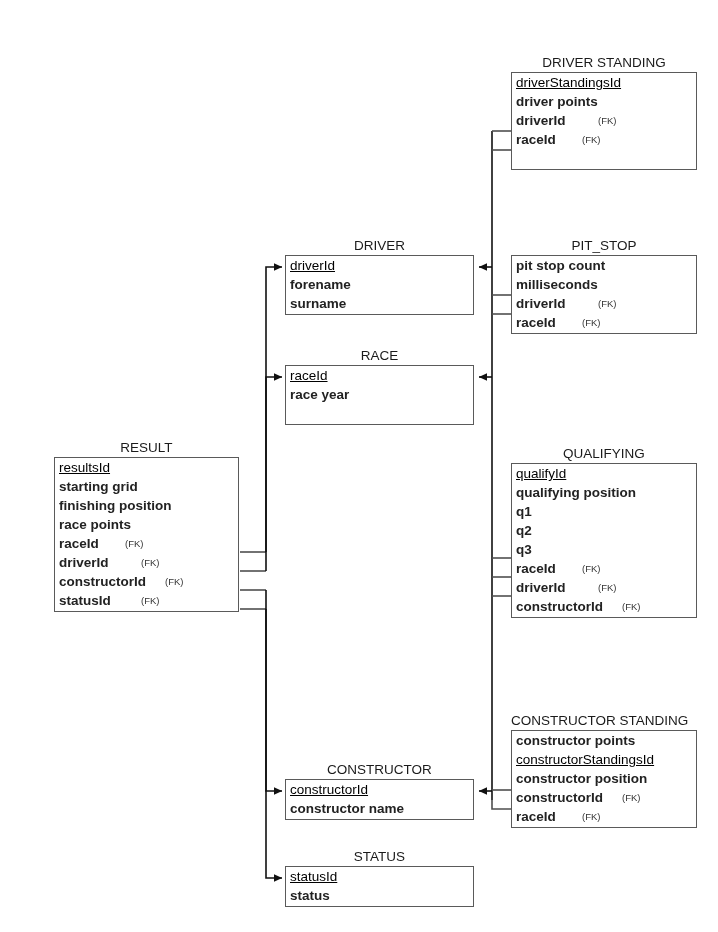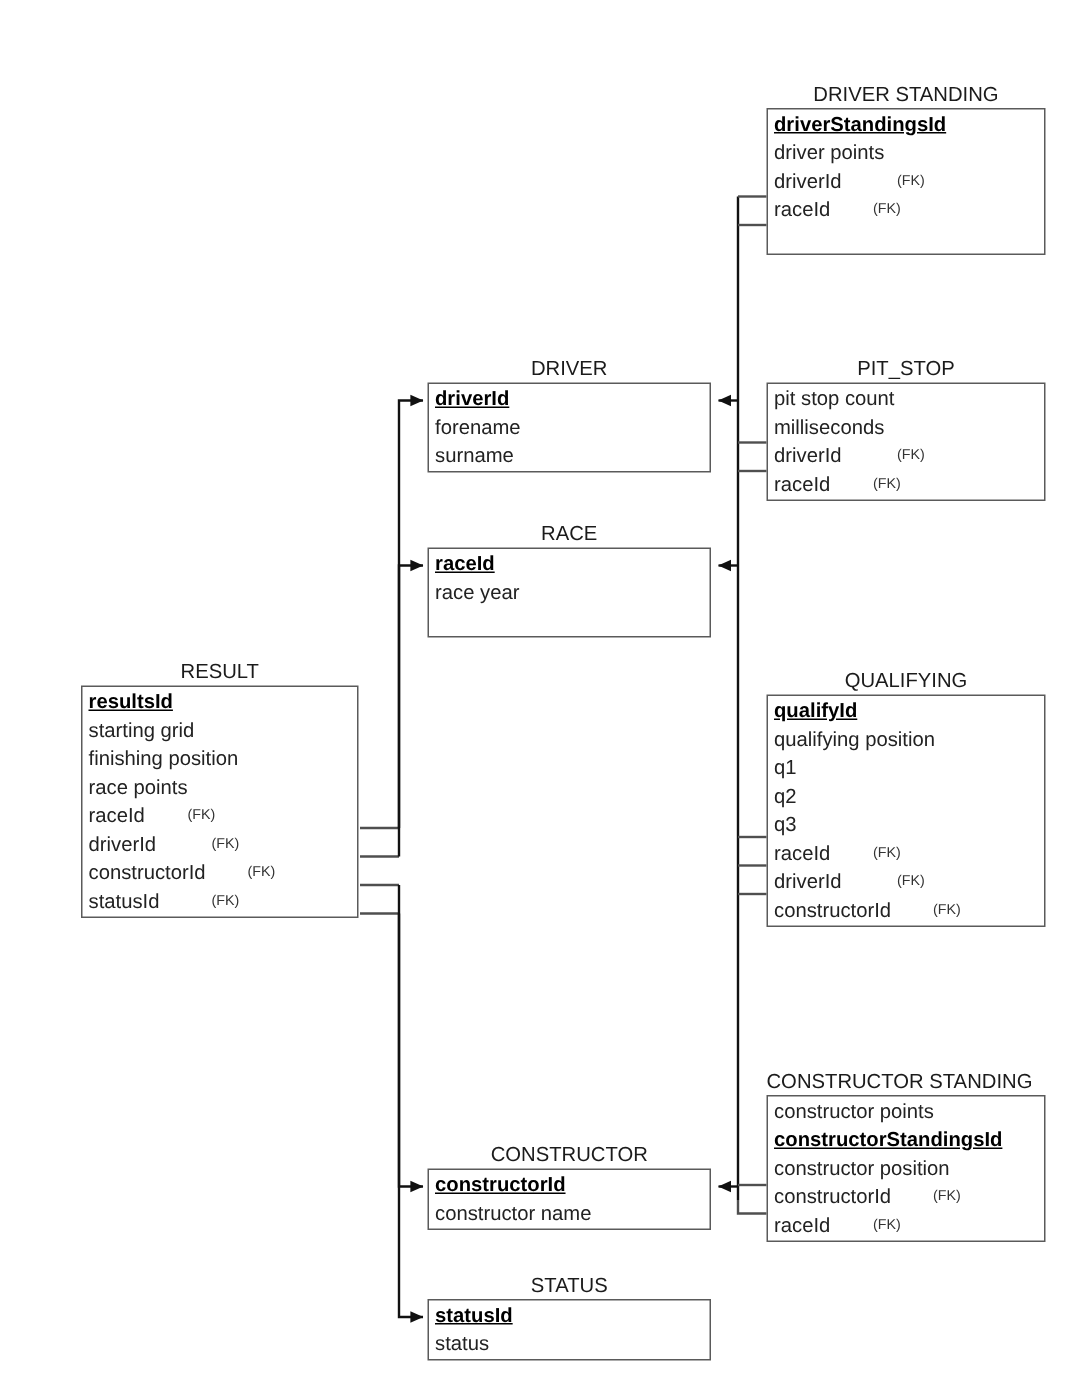--- a/index.html
+++ b/index.html
@@ -36,23 +36,23 @@
   .attr{
     height:19px;
     line-height:19px;
     font-size:13.5px;
     color:#222222;
     padding-left:4px;
     white-space:nowrap;
     position:relative;
     box-sizing:border-box;
   }
-  .attr .nm{display:inline-block;}
+  .attr .nm{display:inline-block;font-weight:bold;}
   .attr.pk .nm{
-    font-weight:bold;
+    font-weight:normal;
     color:#000;
     text-decoration:underline;
     text-underline-offset:1px;
   }
   .attr .fk{
     font-size:9.5px;
     color:#333;
     position:absolute;
     top:0;
     line-height:19px;

